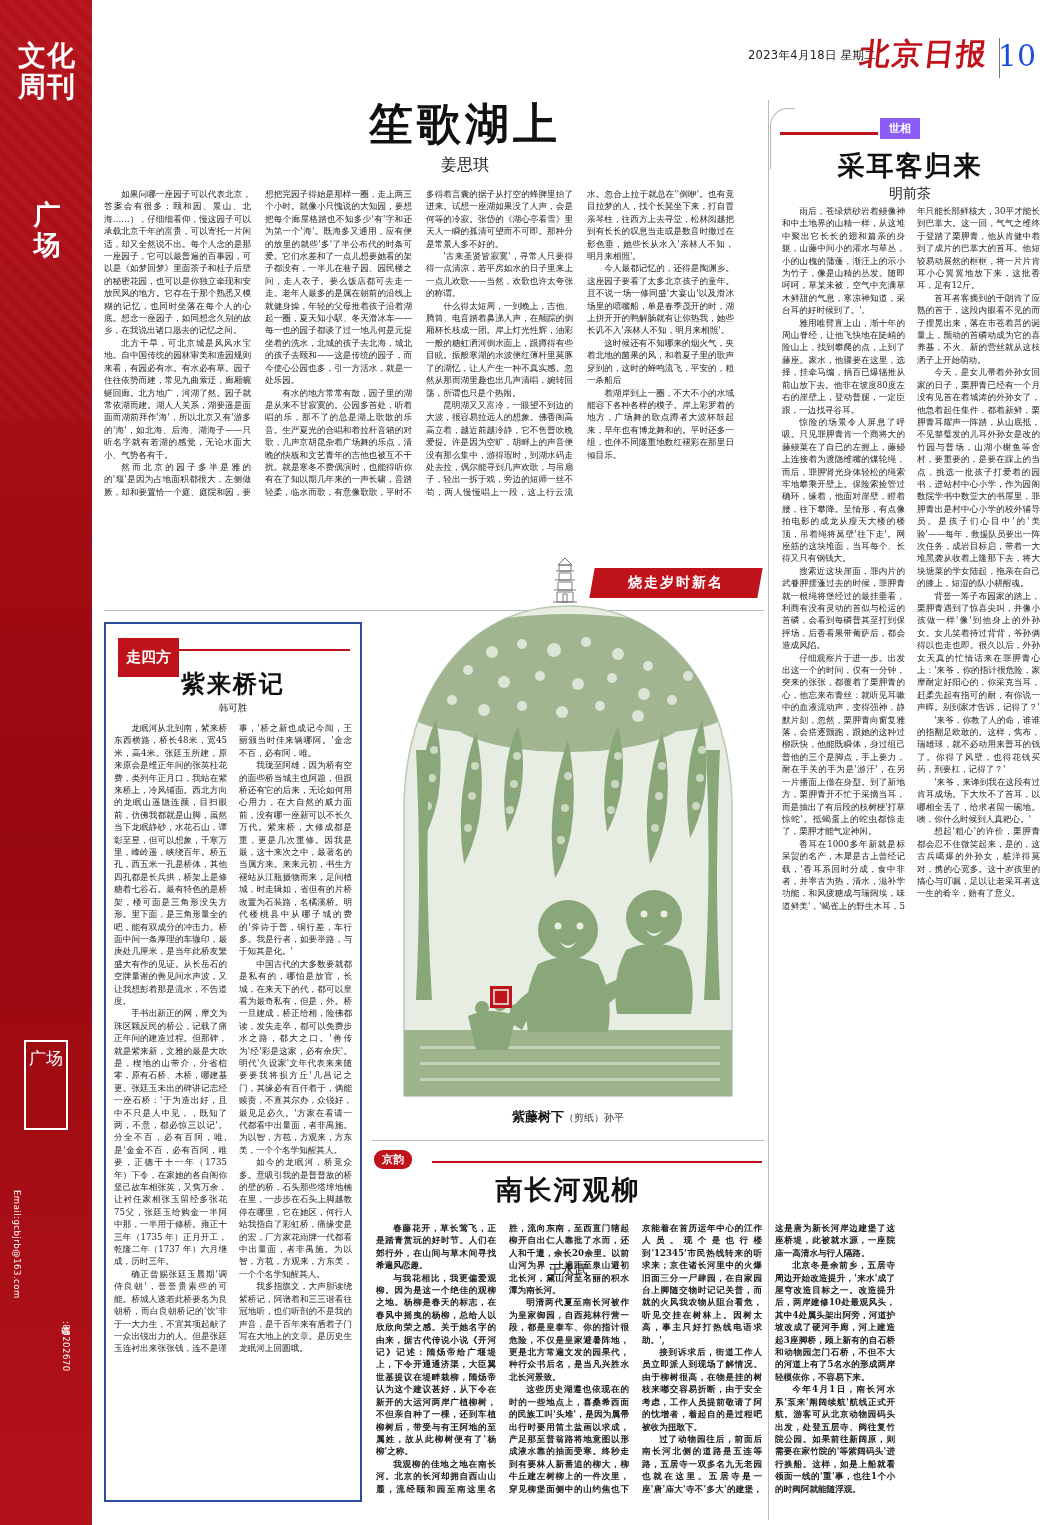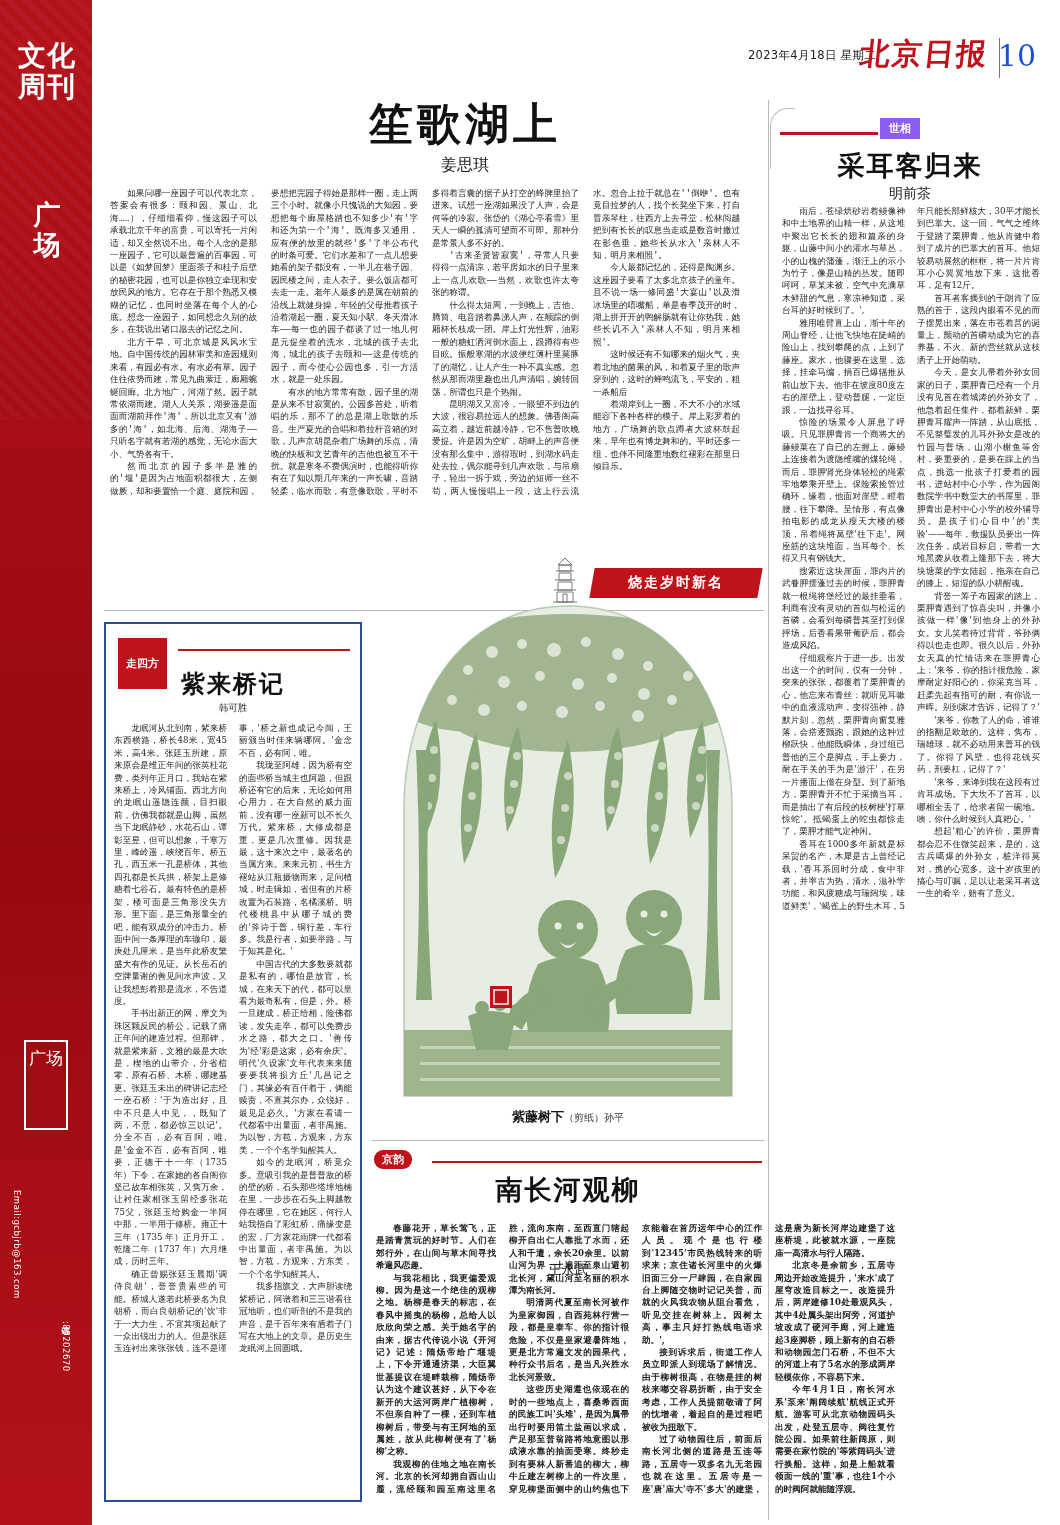--- a/index.html
+++ b/index.html
@@ -87,43 +87,43 @@
     font-size:11px;padding:3px 9px;font-weight:bold;
     font-family:"DejaVu Serif","Liberation Serif",serif;
   }
   
   .a1-title{
     position:absolute;left:300px;top:95px;width:330px;text-align:center;
     font-size:44px;letter-spacing:4px;
   }
   .a1-byline{position:absolute;left:300px;top:155px;width:330px;text-align:center;}
   .a1-cols{
-    position:absolute;left:110px;top:188px;width:630px;height:420px;
-    column-count:4;column-gap:14px;font-family:Liberation Mono, monospace;
+    position:absolute;left:104px;top:188px;width:630px;height:420px;
+    column-count:4;column-gap:14px;
   }
   
   .sx-tag{position:absolute;left:880px;top:118px;}
   .sx-rule{position:absolute;left:780px;top:132px;width:98px;height:3px;background:#c0121a;}
   .sx-title{position:absolute;left:780px;top:148px;width:260px;text-align:center;font-size:27px;letter-spacing:2px;}
   .sx-byline{position:absolute;left:780px;top:185px;width:260px;text-align:center;font-size:14px;}
   .sx-body{position:absolute;left:782px;top:205px;width:258px;height:1300px;column-count:2;column-gap:12px;}
   .vrule{position:absolute;background:#b9b9b9;width:1px;}
   .hrule{position:absolute;background:#b9b9b9;height:1px;}
   
   .sx-corner{
     position:absolute;left:770px;top:108px;width:24px;height:60px;
     border-left:1px solid #b9b9b9;border-top:1px solid #b9b9b9;
     border-top-left-radius:18px;
   }
   
   .zsf-box{
     position:absolute;left:104px;top:622px;width:258px;height:880px;
     border:2px solid #2a4c9b;box-sizing:border-box;
   }
-  .zsf-tag{position:absolute;left:118px;top:638px;background:#c0121a;color:#fff;font-size:11px;padding:18px 8px;font-weight:bold;font-family:Liberation Mono, monospace;}
+  .zsf-tag{position:absolute;left:118px;top:638px;background:#c0121a;color:#fff;font-size:15px;padding:10px 8px;font-weight:bold;font-family:Liberation Mono, monospace;}
   .zsf-rule{position:absolute;left:178px;top:649px;width:172px;height:2px;background:#c0121a;}
   .zsf-title{position:absolute;left:110px;top:668px;width:246px;text-align:center;font-size:24px;letter-spacing:2px;}
   .zsf-byline{position:absolute;left:110px;top:702px;width:246px;text-align:center;font-size:9.5px;}
   .zsf-body{position:absolute;left:114px;top:722px;width:238px;height:770px;column-count:2;column-gap:12px;}
   
   .jy-tag{position:absolute;left:374px;top:1150px;background:#c0121a;color:#fff;font-size:11px;padding:2px 8px;font-weight:bold;font-family:"DejaVu Serif","Liberation Serif",serif;border-radius:9px;}
   .jy-rule{position:absolute;left:432px;top:1161px;width:330px;height:2px;background:#c0121a;}
   .jy-title{position:absolute;left:374px;top:1172px;width:388px;text-align:center;font-size:27px;letter-spacing:2px;}
   .jy-byline{position:absolute;left:374px;top:1239px;width:388px;text-align:center;font-size:13px;margin-top:22px;}
   .jy-body{position:absolute;left:376px;top:1222px;width:386px;height:285px;column-count:3;column-gap:13px;font-weight:bold;}

